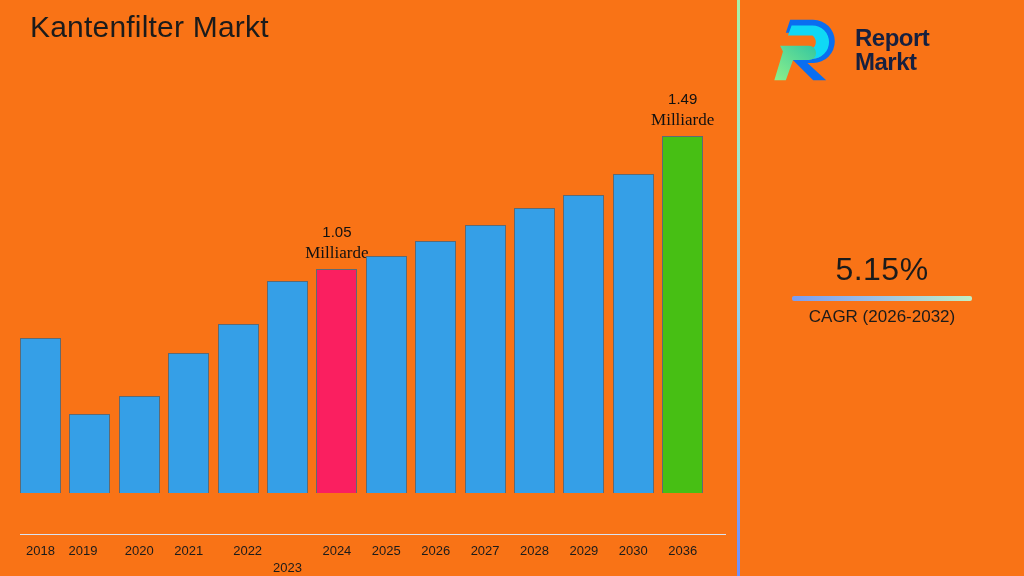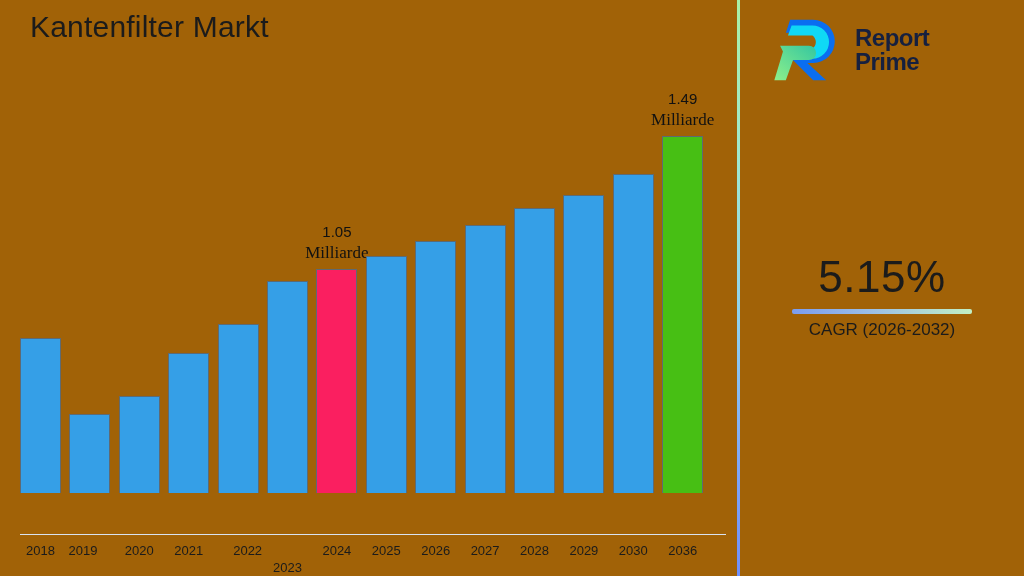--- a/index.html
+++ b/index.html
@@ -11,21 +11,21 @@
   }
   body {
     background: #eaf2fd;
     font-family: "Liberation Sans", sans-serif;
     position: relative;
   }
   .page {
     position: relative;
     width: 1024px;
     height: 576px;
-    background: #a16207;
+    background: #f97316;
   }
 
   
   .chart-title {
     position: absolute;
     left: 30px;
     top: 10px;
     font-size: 30px;
     font-weight: 400;
     color: #1b1b1b;
@@ -143,21 +143,21 @@
 
   
   .cagr-block {
     position: absolute;
     left: 0;
     top: 252px;
     width: 284px;
     text-align: center;
   }
   .cagr-value {
-    font-size: 44px;
+    font-size: 32px;
     font-weight: 400;
     color: #1b1b1b;
     line-height: 1.12;
     letter-spacing: 0.5px;
   }
   .cagr-rule {
     width: 180px;
     height: 5px;
     margin: 8px auto 6px auto;
     background: linear-gradient(to right, #7b9df0 0%, #9cc0e6 45%, #c2f0c4 100%);
@@ -264,21 +264,21 @@
         </defs>
 
         <path d="M28 8 H60 A30 30 0 0 1 60 68 H52 L78 92 H60 L30 62 H60 A18 18 0 0 0 60 26 H22 Z" fill="#0a6ef0"></path>
 
         <path d="M30 16 H59 A23 23 0 0 1 59 62 H33 L40 48 H59 A11 11 0 0 0 59 30 H25 Z" fill="#0fd8f5"></path>
 
         <path d="M14 44 H54 A10 10 0 0 1 54 64 H32 L22 92 H6 L18 52 Z" fill="url(#gA)"></path>
       </svg>
       <div class="logo-text">
         <span>Report</span>
-        <span>Prime</span>
+        <span>Markt</span>
       </div>
     </div>
 
     <div class="cagr-block">
       <div class="cagr-value">5.15%</div>
       <div class="cagr-rule"></div>
       <div class="cagr-caption">CAGR (2026-2032)</div>
     </div>
 
   </div>

